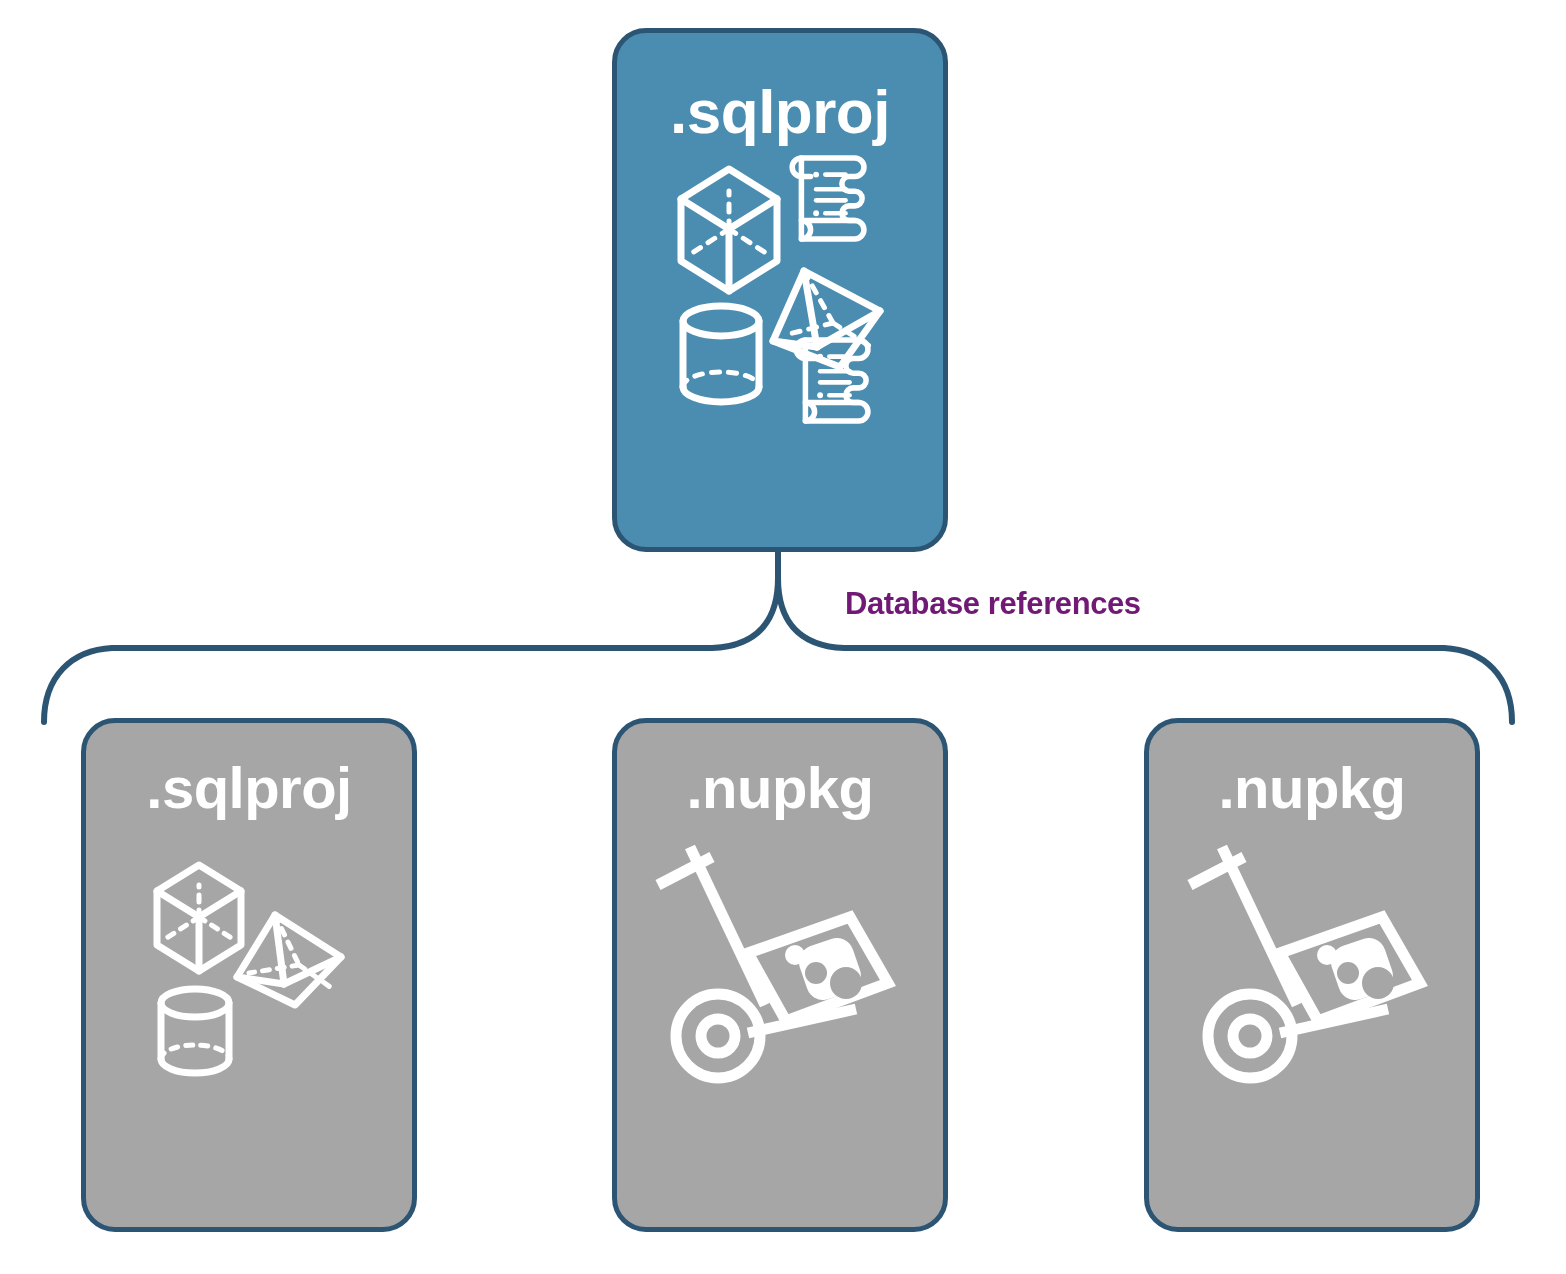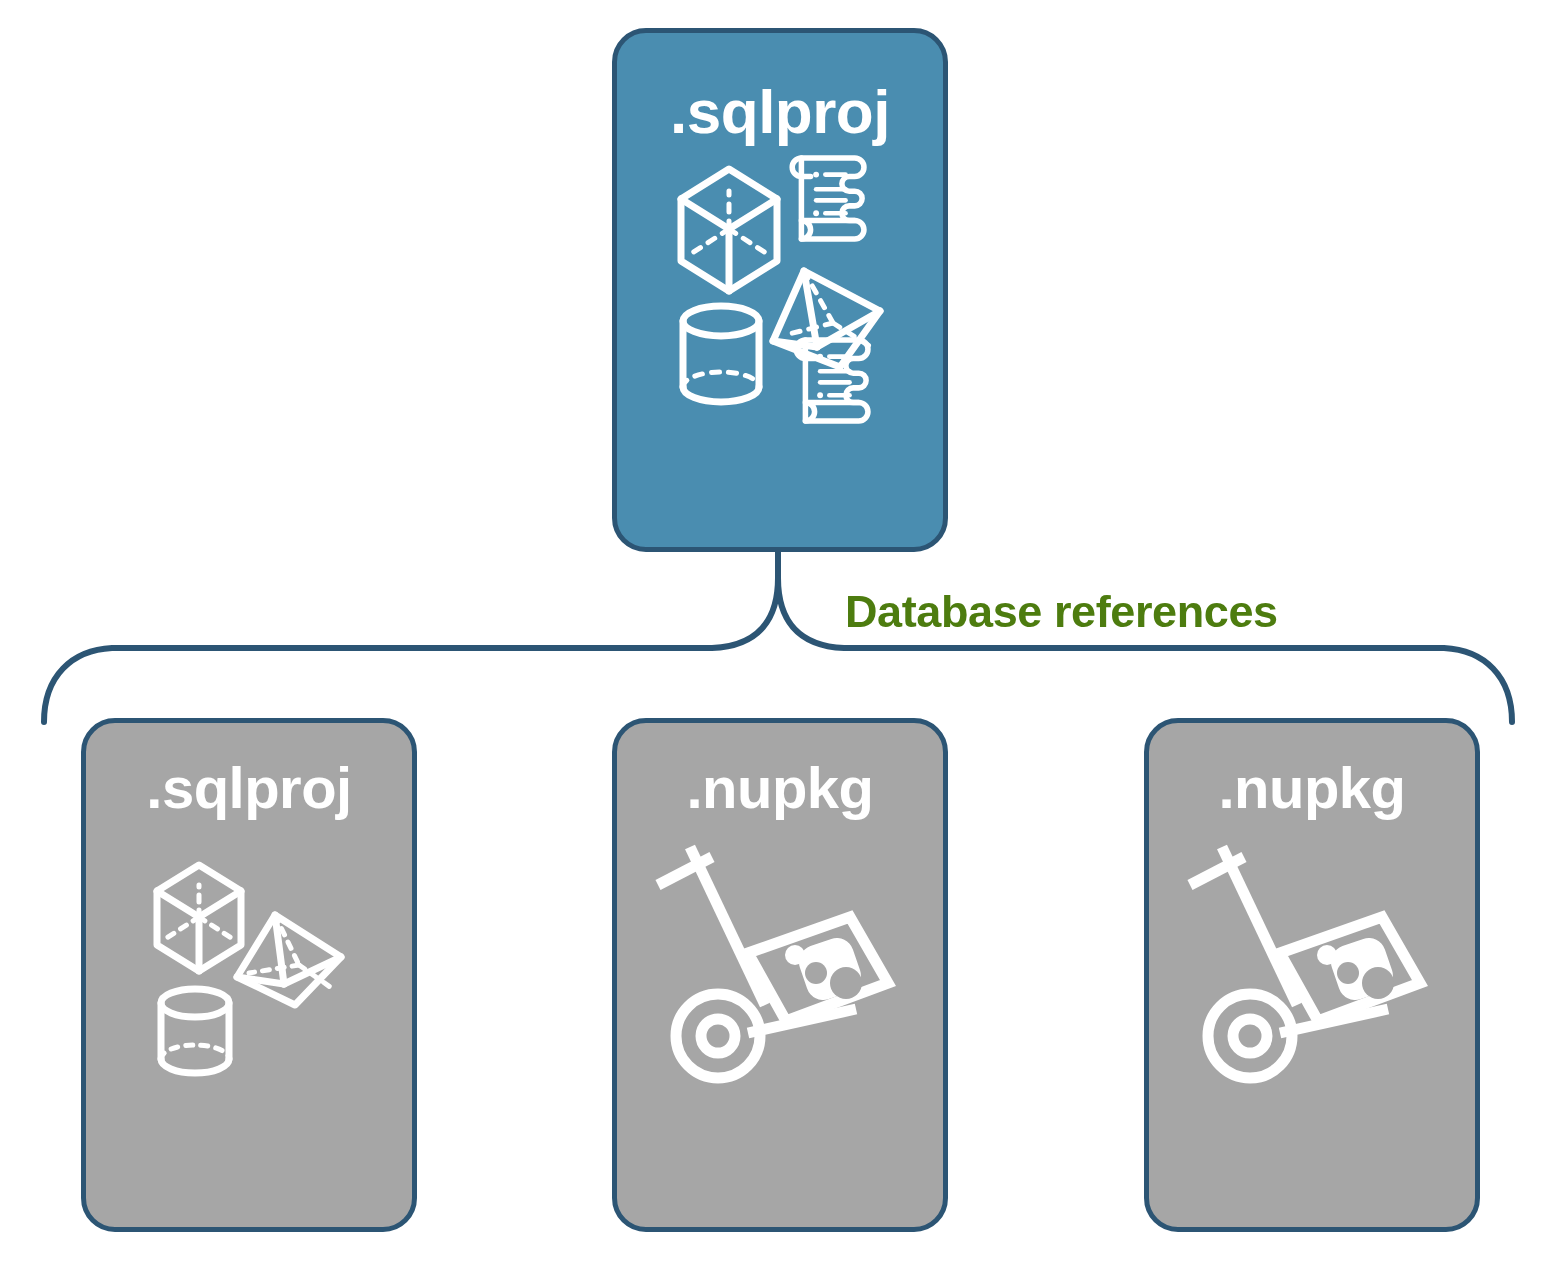--- a/index.html
+++ b/index.html
@@ -60,23 +60,23 @@
     left: 0;
     top: 0;
     pointer-events: none;
   }
 
   
   .bracket-label {
     position: absolute;
     left: 845px;
     top: 586px;
-    font-size: 45px;
+    font-size: 31px;
     font-weight: bold;
-    color: #4d7c0f;
+    color: #701a75;
     letter-spacing: -0.4px;
     white-space: nowrap;
   }
   svg { display: block; overflow: visible; }
 </style>
 </head>
 <body>
 
 <div id="stage">
 

